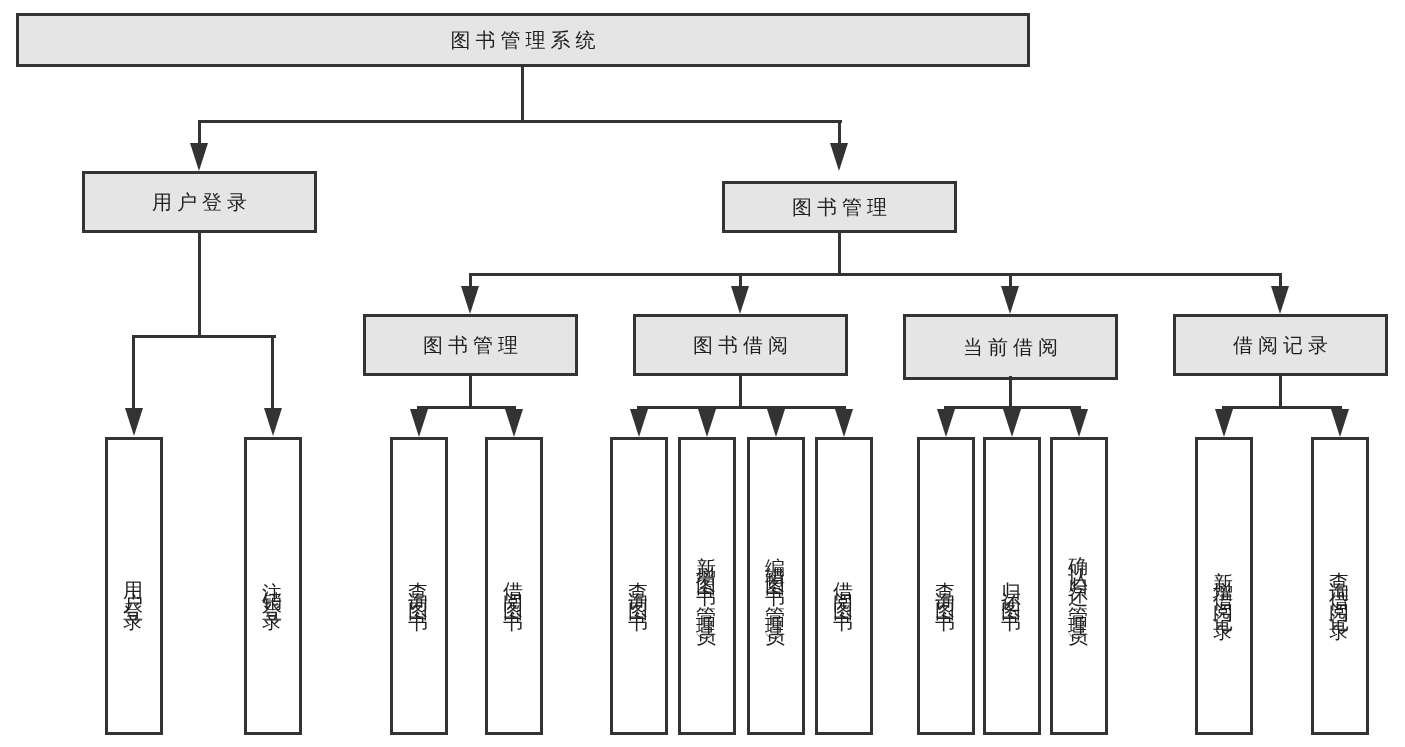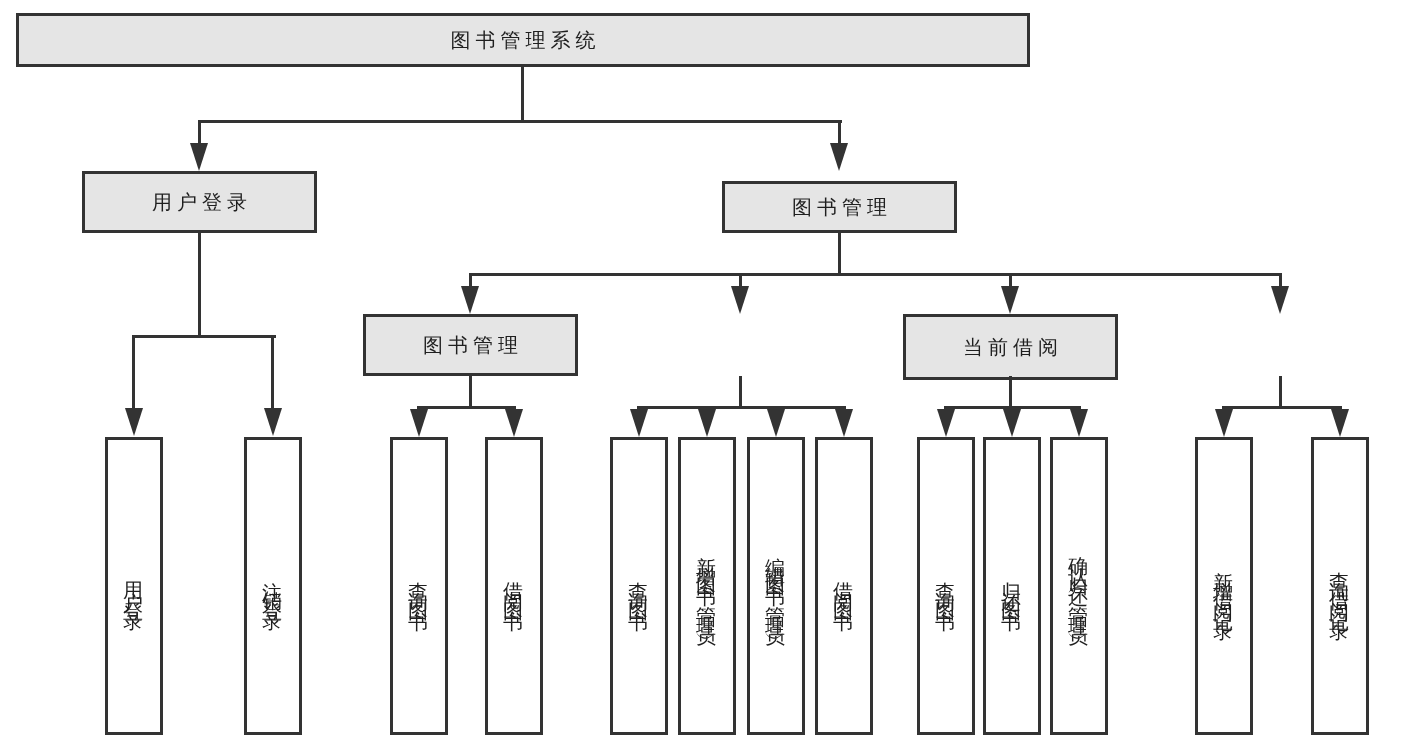--- a/index.html
+++ b/index.html
@@ -24,21 +24,23 @@
 <body>
 
 <div class="stage">
 
   <div class="node" style="left:16px;top:13px;width:1014px;height:54px">图书管理系统</div>
 
   <div class="node" style="left:82px;top:171px;width:235px;height:62px">用户登录</div>
   <div class="node" style="left:722px;top:181px;width:235px;height:52px">图书管理</div>
 
   <div class="node" style="left:363px;top:314px;width:215px;height:62px">图书管理</div>
+  <div class="node" style="left:633px;top:314px;width:215px;height:62px">图书借阅</div>
   <div class="node" style="left:903px;top:314px;width:215px;height:66px">当前借阅</div>
+  <div class="node" style="left:1173px;top:314px;width:215px;height:62px">借阅记录</div>
 
   <div class="vnode" style="left:105px;top:437px;width:58px;height:298px">用户登录</div>
   <div class="vnode" style="left:244px;top:437px;width:58px;height:298px">注销登录</div>
 
   <div class="vnode" style="left:390px;top:437px;width:58px;height:298px">查询图书</div>
   <div class="vnode" style="left:485px;top:437px;width:58px;height:298px">借阅图书</div>
 
   <div class="vnode" style="left:610px;top:437px;width:58px;height:298px">查询图书</div>
   <div class="vnode" style="left:678px;top:437px;width:58px;height:298px">新增图书（管理员）</div>
   <div class="vnode" style="left:747px;top:437px;width:58px;height:298px">编辑图书（管理员）</div>

